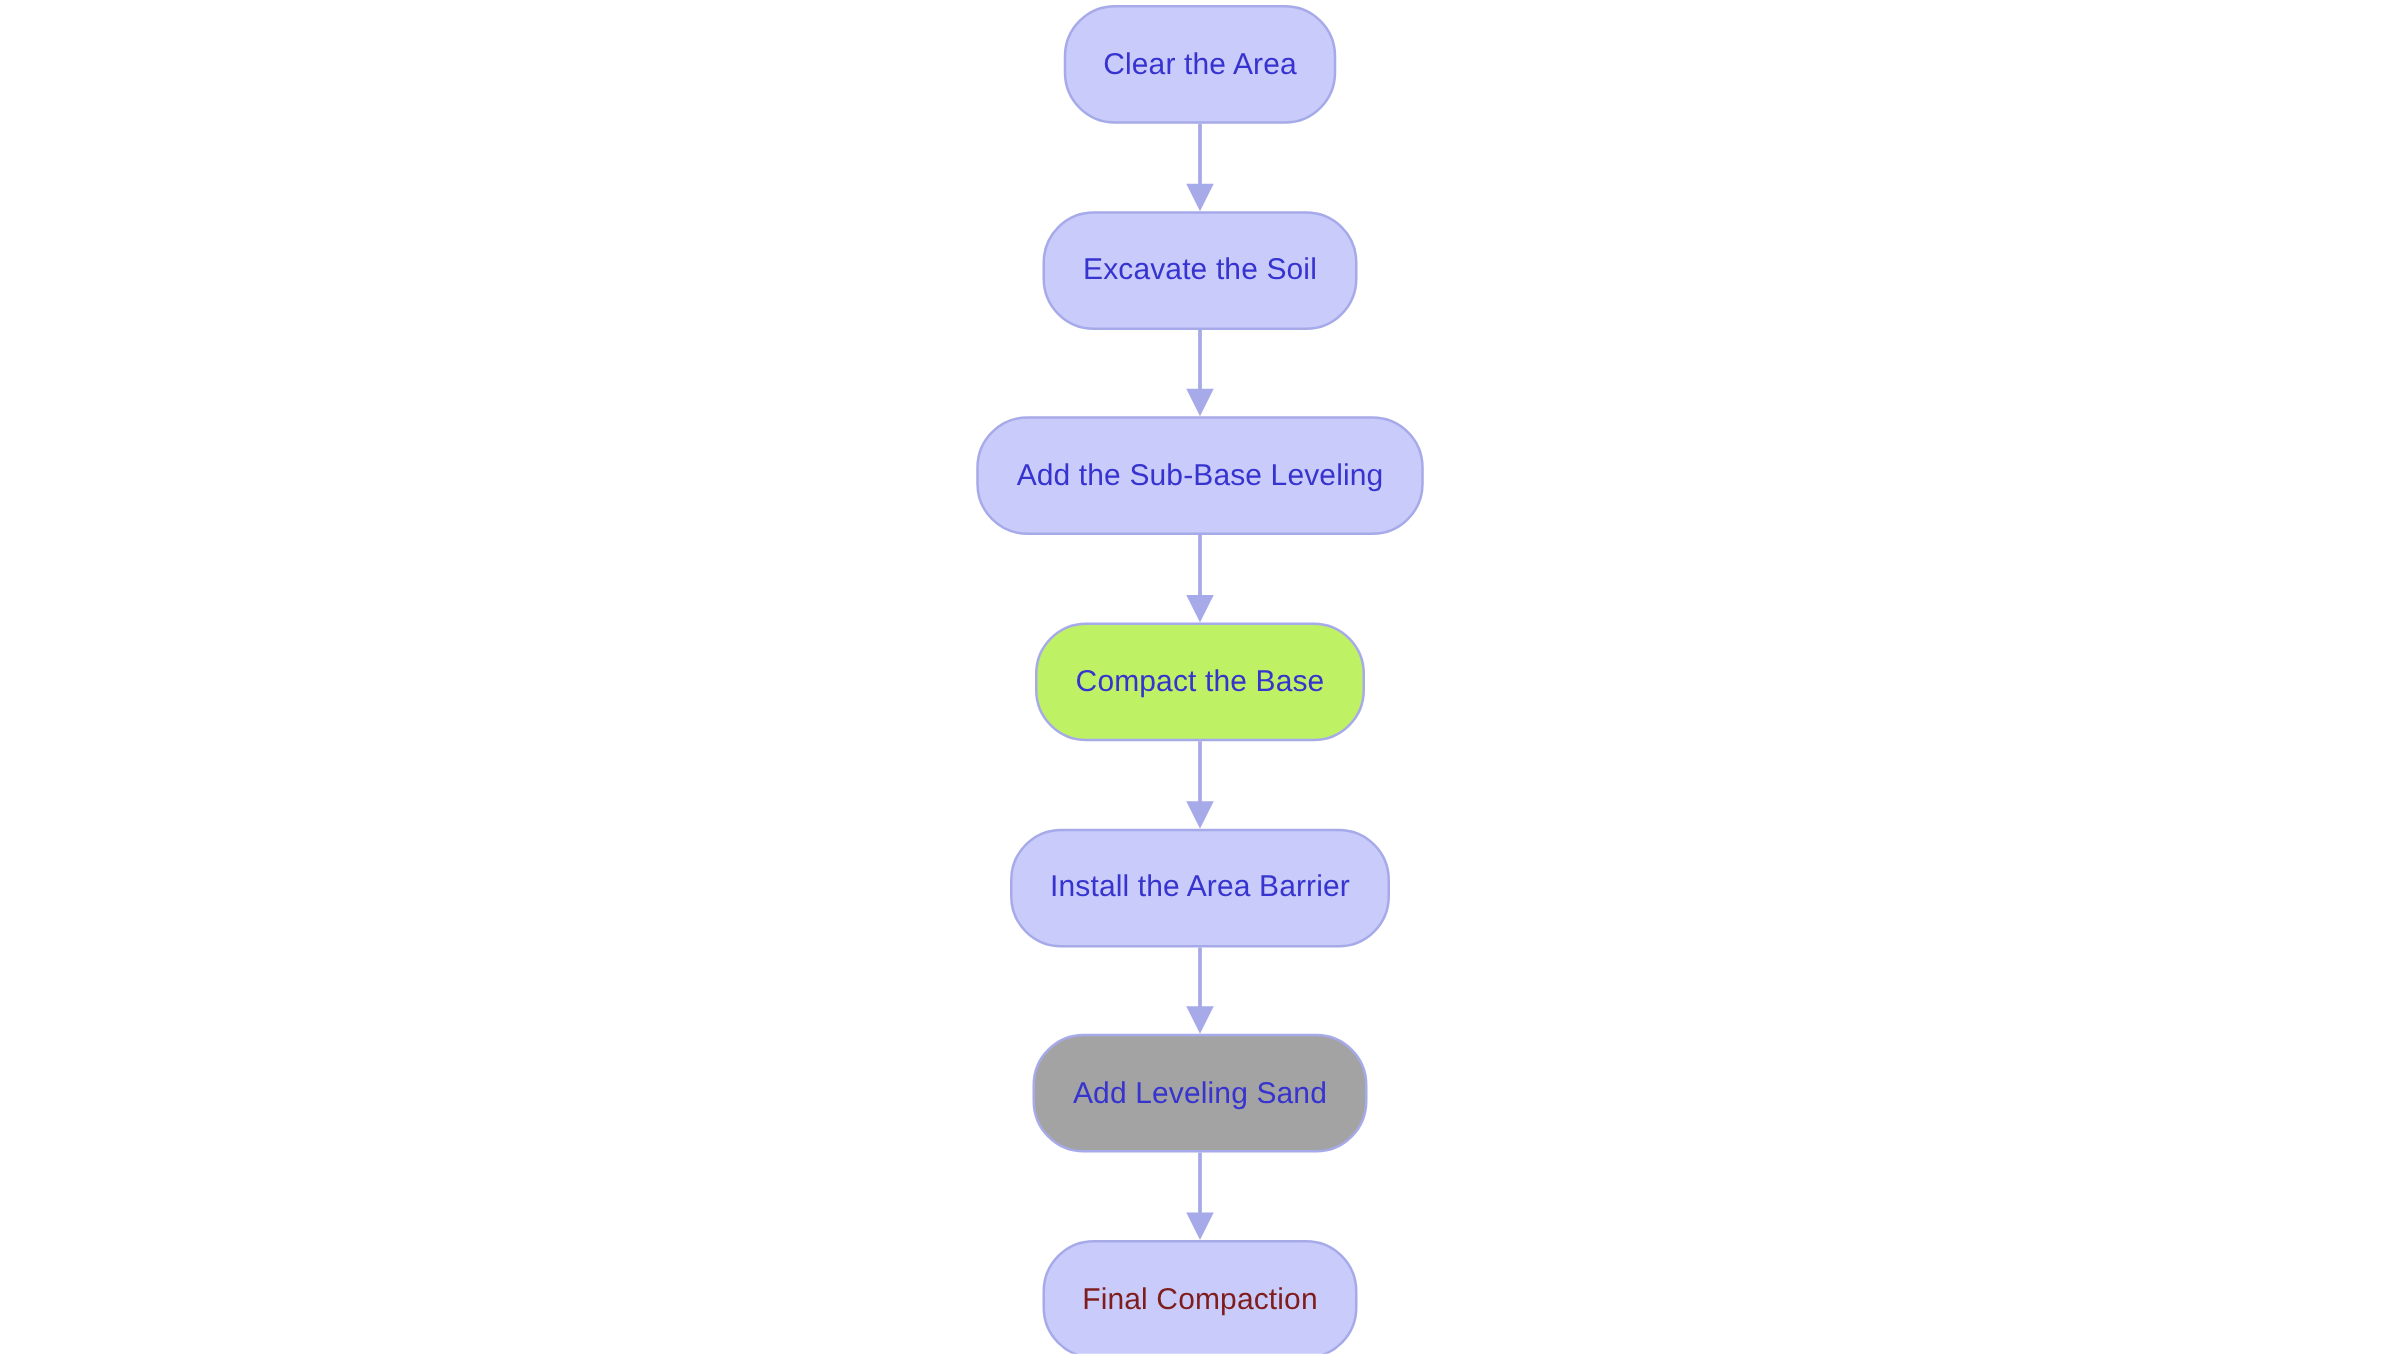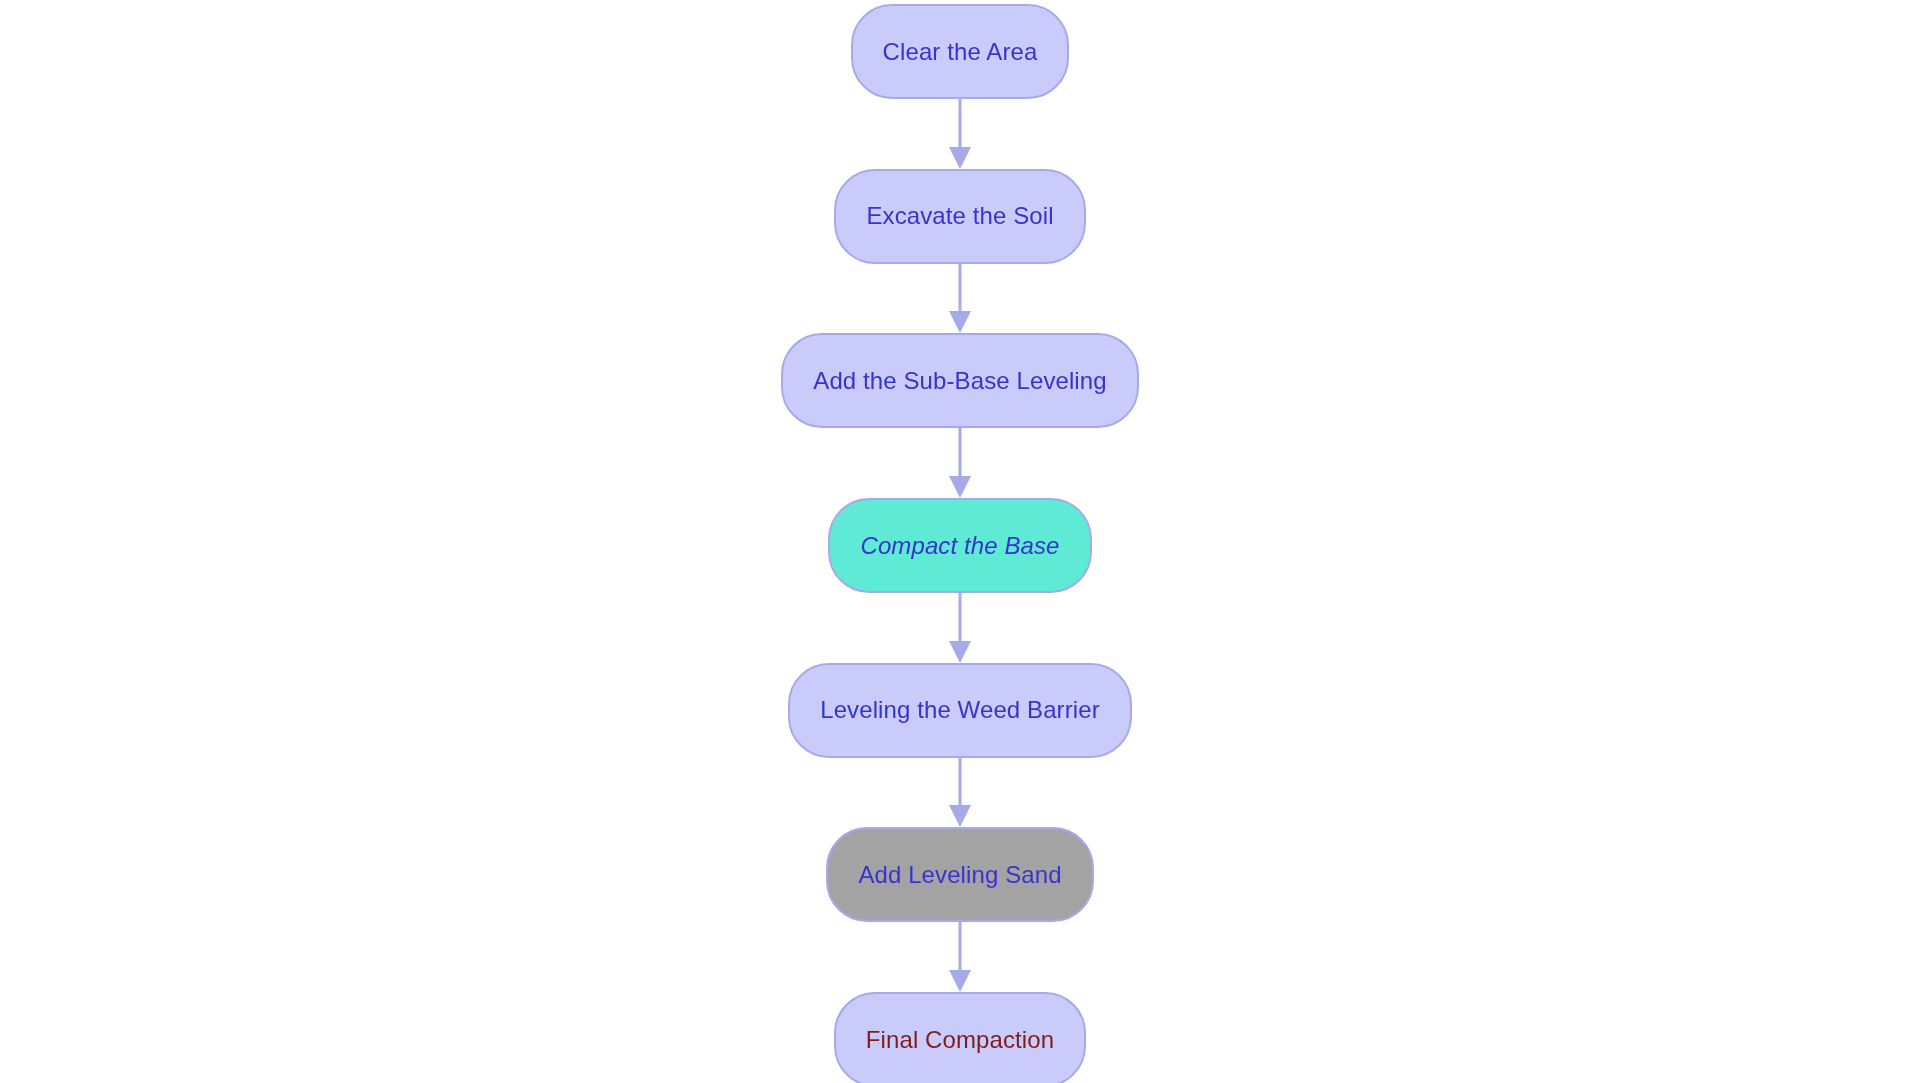--- a/index.html
+++ b/index.html
@@ -109,31 +109,31 @@
 
     <div class="flow-node" style="background: rgb(201, 203, 251); border-color: rgb(167, 170, 233); color: rgb(55, 51, 207);">
       <span>Add the Sub-Base Leveling</span>
     </div>
 
     <div class="flow-connector">
       <span class="conn-line" style="background: rgb(167, 170, 233);"></span>
       <span class="conn-arrow" style="border-top-color: rgb(167, 170, 233);"></span>
     </div>
 
-    <div class="flow-node" style="background: #5eead4; border-color: rgb(167, 170, 233); color: rgb(55, 51, 207); font-style: italic;">
+    <div class="flow-node" style="background: #bef264; border-color: rgb(167, 170, 233); color: rgb(55, 51, 207);">
       <span>Compact the Base</span>
     </div>
 
     <div class="flow-connector">
       <span class="conn-line" style="background: rgb(167, 170, 233);"></span>
       <span class="conn-arrow" style="border-top-color: rgb(167, 170, 233);"></span>
     </div>
 
     <div class="flow-node" style="background: rgb(201, 203, 251); border-color: rgb(167, 170, 233); color: rgb(55, 51, 207);">
-      <span>Leveling the Weed Barrier</span>
+      <span>Install the Area Barrier</span>
     </div>
 
     <div class="flow-connector">
       <span class="conn-line" style="background: rgb(167, 170, 233);"></span>
       <span class="conn-arrow" style="border-top-color: rgb(167, 170, 233);"></span>
     </div>
 
     <div class="flow-node" style="background: #a3a3a3; border-color: rgb(167, 170, 233); color: rgb(55, 51, 207);">
       <span>Add Leveling Sand</span>
     </div>

